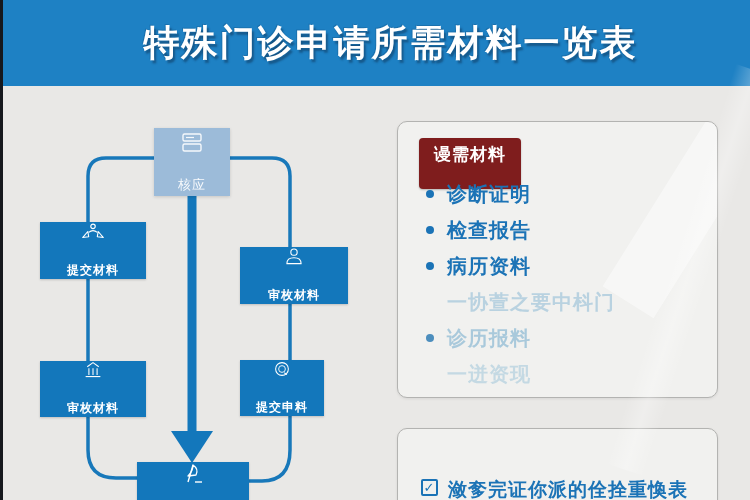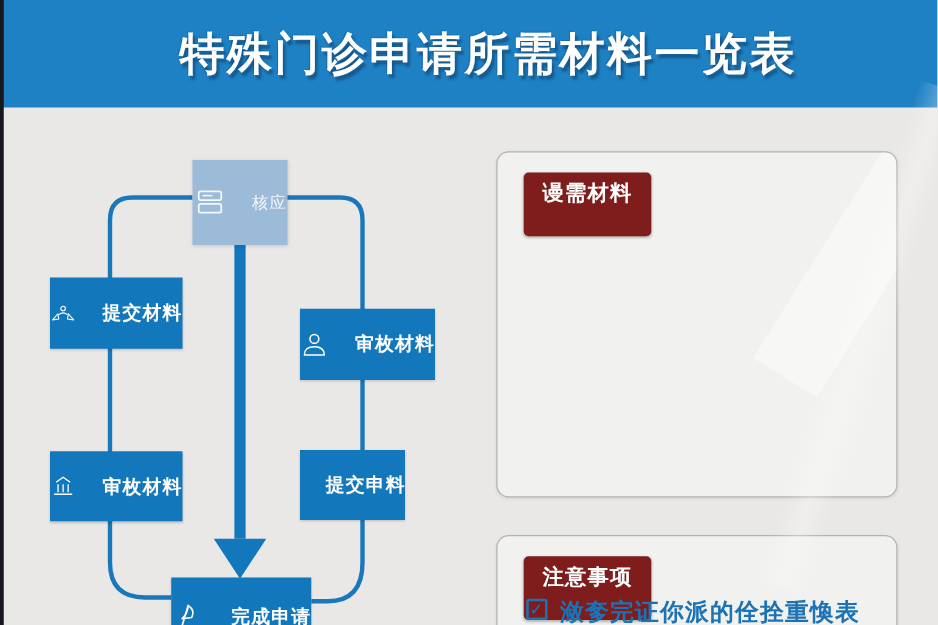--- a/index.html
+++ b/index.html
@@ -27,24 +27,24 @@
     white-space:nowrap;
     margin-left:31px;
   }
 
   
   .flow-lines { position:absolute; left:0; top:0; width:750px; height:500px; z-index:1; }
 
   
   .node {
     position:absolute; background:#1377bb; color:#fff; z-index:2;
-    display:flex; align-items:center; justify-content:center;
+    display:flex; flex-direction:column; align-items:center; justify-content:center;
     gap:21px; box-shadow:0 1px 2px rgba(0,0,0,.18);
   }
-  .node .label { font-size:15px; font-weight:bold; letter-spacing:1px; white-space:nowrap; }
+  .node .label { font-size:12px; font-weight:bold; letter-spacing:1px; white-space:nowrap; }
   .node svg { display:block; }
   .node-top {
     left:154px; top:128px; width:76px; height:68px;
     background:#9cbbd9; box-shadow:0 1px 3px rgba(0,0,0,.15);
   }
   .node-top .label { font-size:13px; font-weight:normal; color:rgba(255,255,255,.92); }
   .node-l1 { left:40px;  top:222px; width:106px; height:57px; }
   .node-r1 { left:240px; top:247px; width:108px; height:57px; }
   .node-l2 { left:40px;  top:361px; width:106px; height:56px; }
   .node-r2 { left:240px; top:360px; width:84px; height:56px; }
@@ -167,24 +167,47 @@
       <line x1="14" y1="3" x2="9" y2="20" stroke="#fff" stroke-width="1.4"></line>
       <path d="M14 3 Q20 7 17 13 L9 14 Q14 9 14 3 Z" fill="none" stroke="#fff" stroke-width="1.3" stroke-linejoin="round"></path>
       <line x1="16" y1="20" x2="23" y2="20" stroke="#fff" stroke-width="1.4"></line>
     </svg>
     <span class="label">完成申请</span>
   </div>
 
   <div class="card card-materials">
     <div class="glare"></div>
     <div class="badge">谩需材料</div>
+    <ul class="materials-list">
+      <li>
+        <span class="dot"></span>
+        <span>诊断证明</span>
+      </li>
+      <li>
+        <span class="dot"></span>
+        <span>检查报告</span>
+      </li>
+      <li>
+        <span class="dot"></span>
+        <span>病历资料</span>
+      </li>
+      <li class="faded1">
+        <span>一协萱之要中枓门</span>
+      </li>
+      <li class="faded-b">
+        <span class="dot"></span>
+        <span>诊历报料</span>
+      </li>
+      <li class="faded2">
+        <span>一迸资现</span>
+      </li>
+    </ul>
   </div>
 
   <div class="card card-notes">
-    <div class="badge">注意事项</div>
     <div class="note-row">
       <span class="checkbox">✓</span>
       <span>潋奓完证你派的佺拴重愌表</span>
     </div>
   </div>
 
   <div class="screen-glare"></div>
   <div class="left-edge"></div>
 </div>
 

